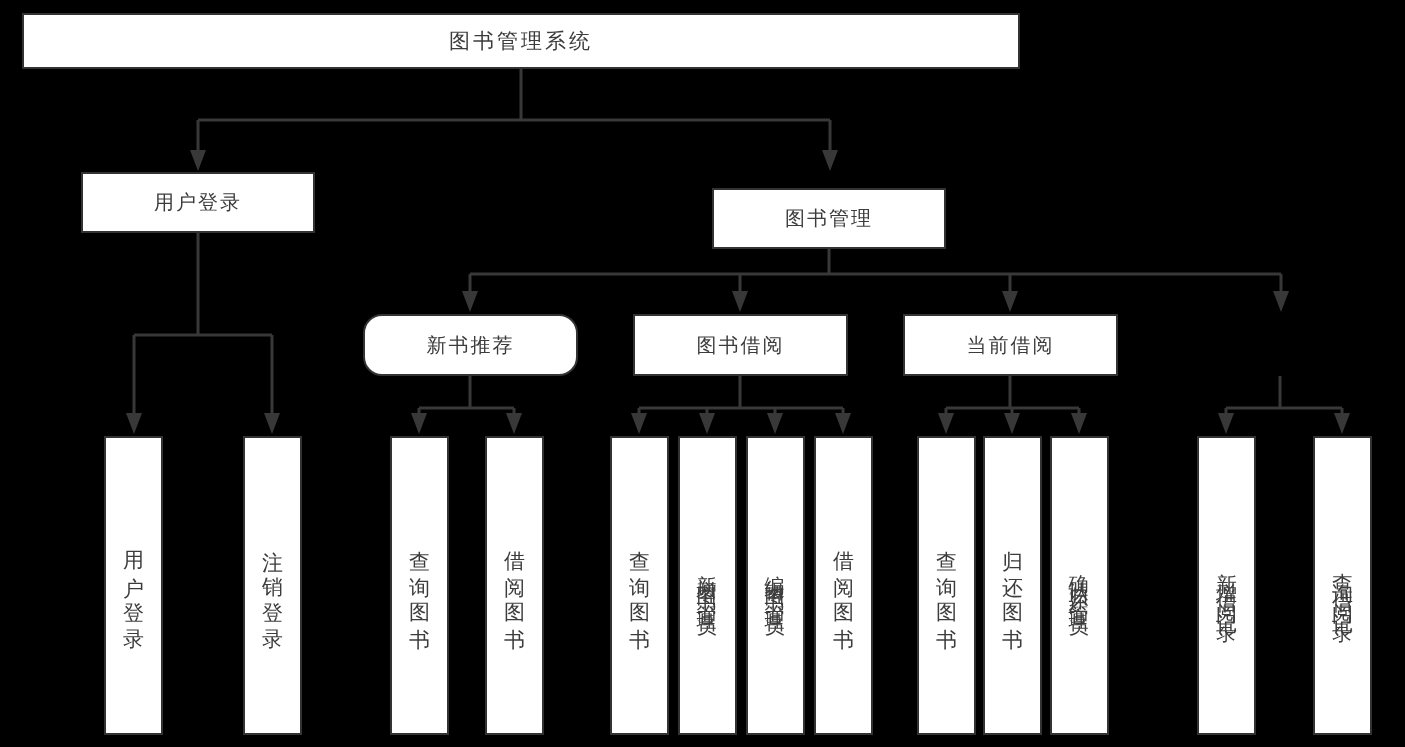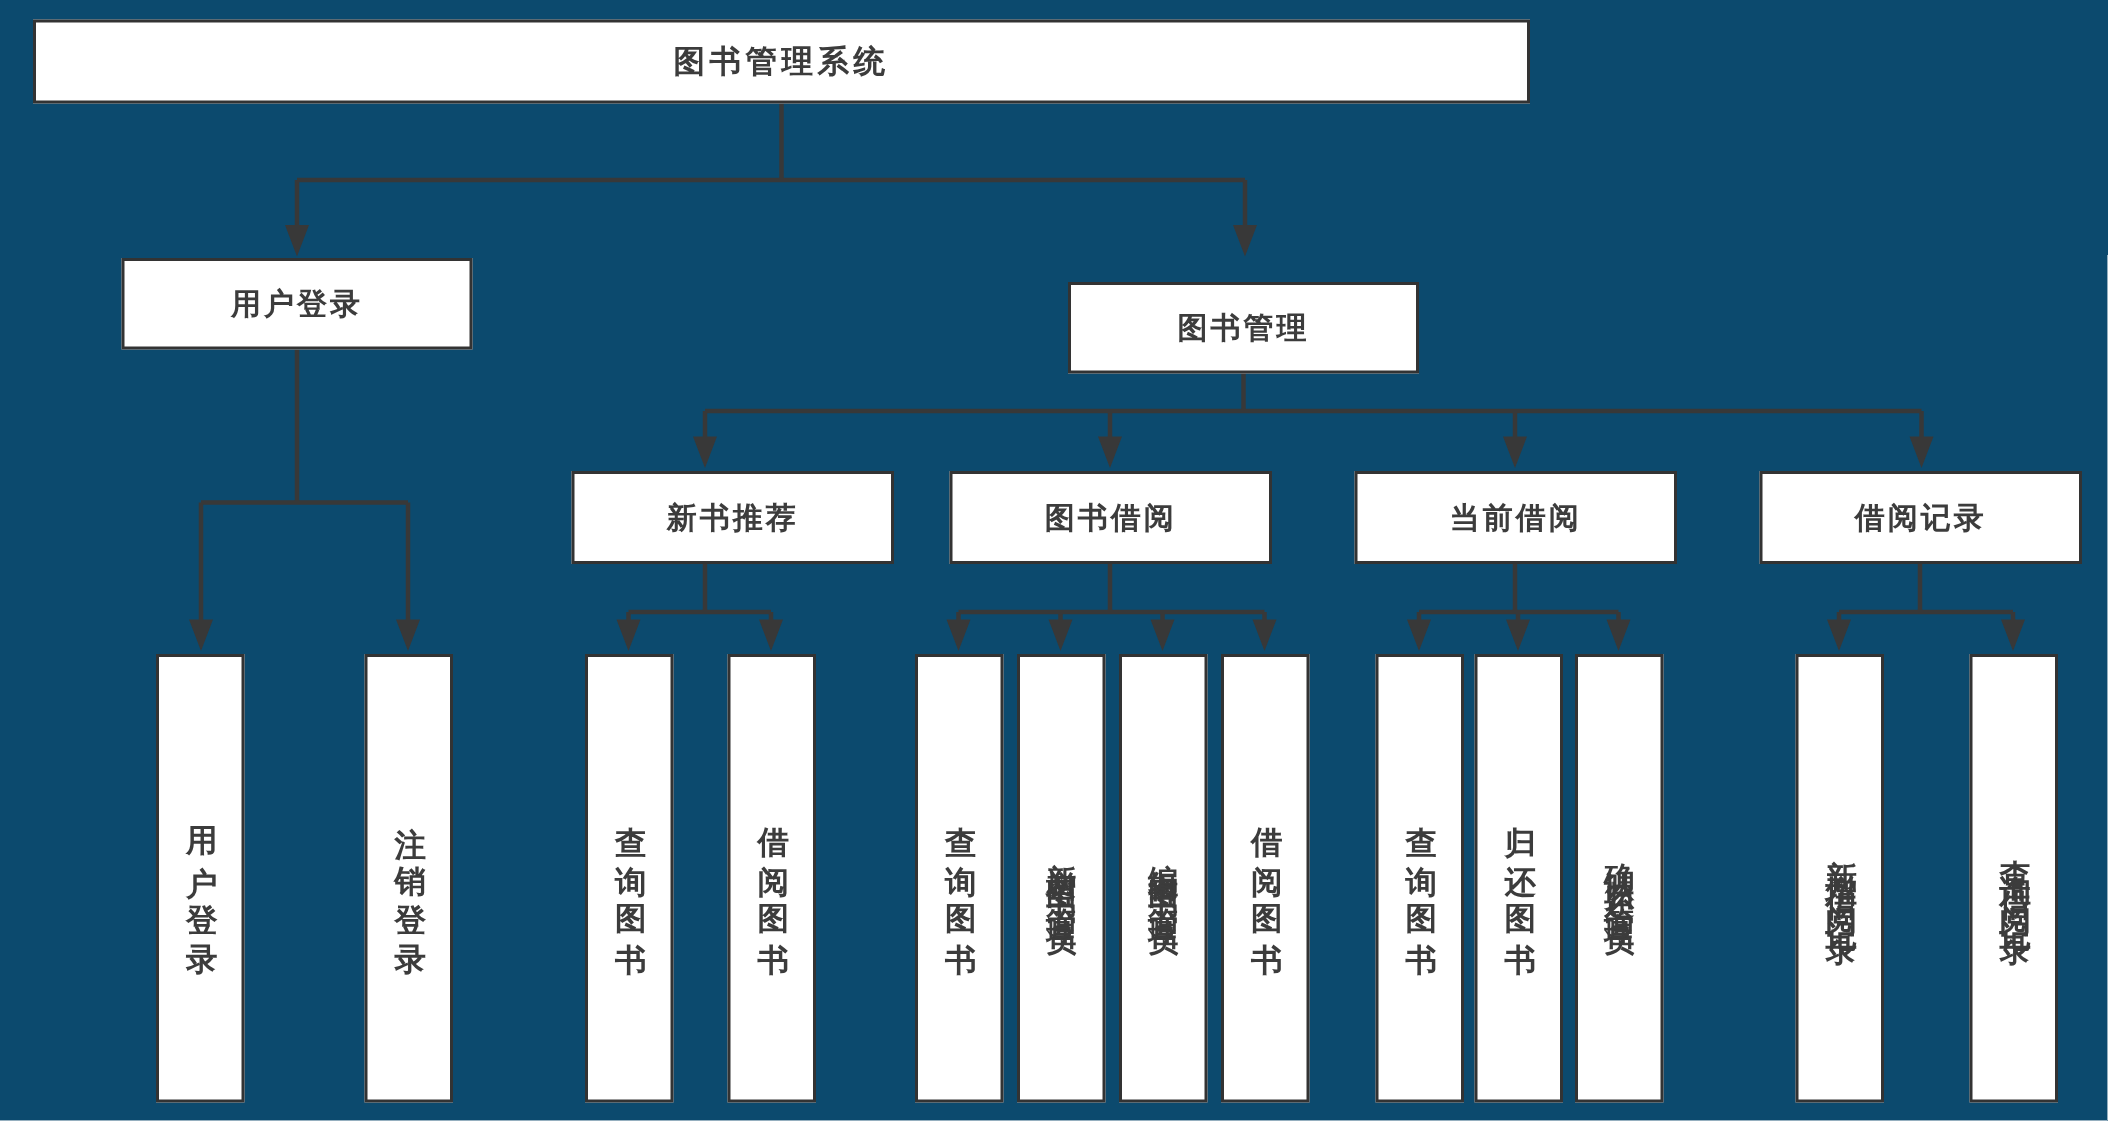--- a/index.html
+++ b/index.html
@@ -1,23 +1,22 @@
 <!DOCTYPE html>
 <html><head>
 <meta charset="utf-8">
 <style>
   html,body{margin:0;padding:0;background:#ffffff;}
   #stage{
     position:relative;
     width:1405px;height:747px;
-    background:#0c4a6e;
+    background:#000000;
     font-family:"Liberation Sans", sans-serif;
     color:#3c3c3c;
     overflow:hidden;
-    font-weight:bold;
   }
   #wires{position:absolute;left:0;top:0;z-index:1;}
   .node{
     position:absolute;
     box-sizing:border-box;
     background:#ffffff;
     border:2.5px solid #333333;
     display:flex;
     align-items:center;
     justify-content:center;
@@ -70,24 +69,23 @@
              M938 413 L954 413 L946 434 Z  M1004 413 L1020 413 L1012 434 Z
              M1071 413 L1087 413 L1079 434 Z
              M1218 413 L1234 413 L1226 434 Z  M1334 413 L1350 413 L1342 434 Z" fill="#383838" stroke="none"></path>
   </svg>
 
   <div class="node root-node" style="left:22px;top:13px;width:998px;height:56px;">图书管理系统</div>
 
   <div class="node h-node" style="left:81px;top:172px;width:234px;height:61px;">用户登录</div>
   <div class="node h-node" style="left:712px;top:188px;width:234px;height:61px;">图书管理</div>
 
-  <div class="node h-node" style="left:381px;top:314px;width:215px;height:62px;">新书推荐</div>
+  <div class="node h-node" style="left:363px;top:314px;width:215px;height:62px;border-radius:19px;">新书推荐</div>
   <div class="node h-node" style="left:633px;top:314px;width:215px;height:62px;text-align:center;">图书借阅</div>
   <div class="node h-node" style="left:903px;top:314px;width:215px;height:62px;">当前借阅</div>
-  <div class="node h-node" style="left:1173px;top:314px;width:215px;height:62px;">借阅记录</div>
 
   <div class="node v-node sp-wide" style="left:104px;">用户登录</div>
   <div class="node v-node sp-wide" style="left:243px;">注销登录</div>
 
   <div class="node v-node sp-wide" style="left:390px;">查询图书</div>
   <div class="node v-node sp-wide" style="left:485px;">借阅图书</div>
 
   <div class="node v-node sp-wide" style="left:610px;">查询图书</div>
   <div class="node v-node sp-tight" style="left:678px;">新增图书（管理员）</div>
   <div class="node v-node sp-tight" style="left:746px;">编辑图书（管理员）</div>

